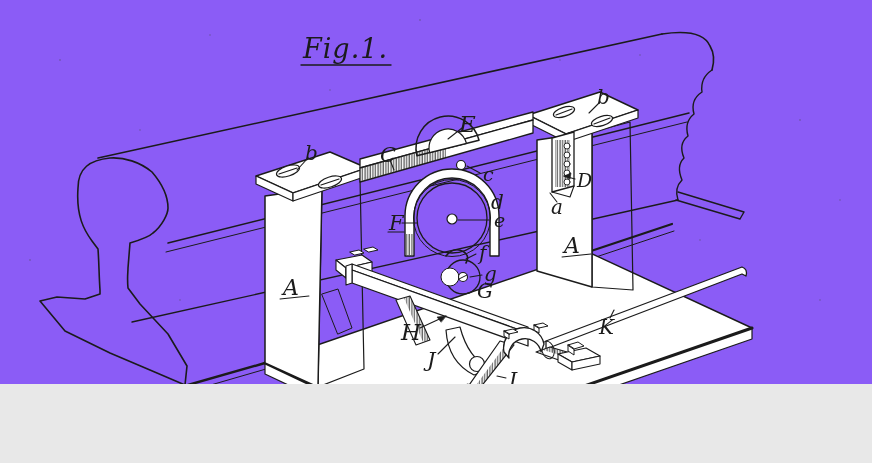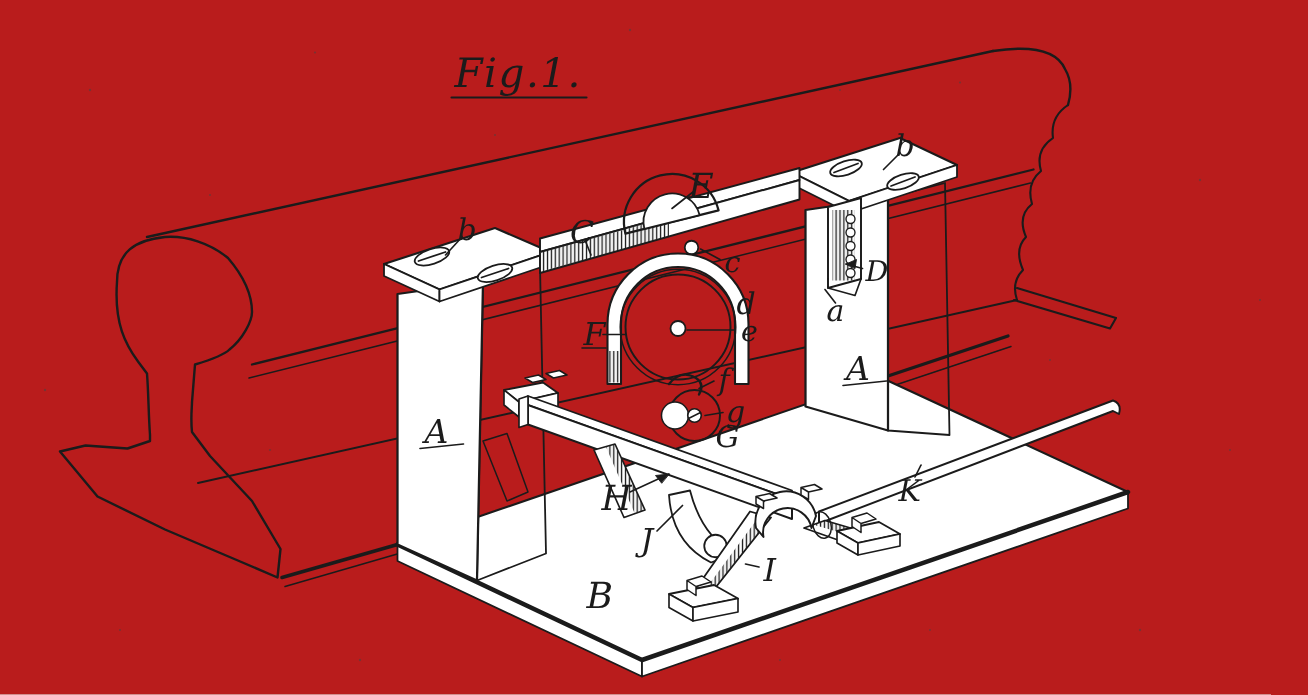--- a/index.html
+++ b/index.html
@@ -1,18 +1,18 @@
 <!DOCTYPE html>
 <html><head>
 <meta charset="utf-8">
 <style>
   html,body{margin:0;padding:0;background:#e8e8e8;}
   .stage{
-    position:relative;width:872px;height:463px;
-    background:#b91c1c;overflow:hidden;
+    position:relative;width:872px;height:384px;
+    background:#8b5cf6;overflow:hidden;
     font-family:"DejaVu Serif", serif;
   }
   .stage svg{position:absolute;left:0;top:0;}
   .ink{stroke:#1b1b1b;fill:none;stroke-linecap:round;stroke-linejoin:round;}
   .white{fill:#ffffff;}
   text.part-label{
     font-family:"DejaVu Serif", serif;
     font-style:italic;fill:#1b1b1b;
   }
   text.fig-title{

